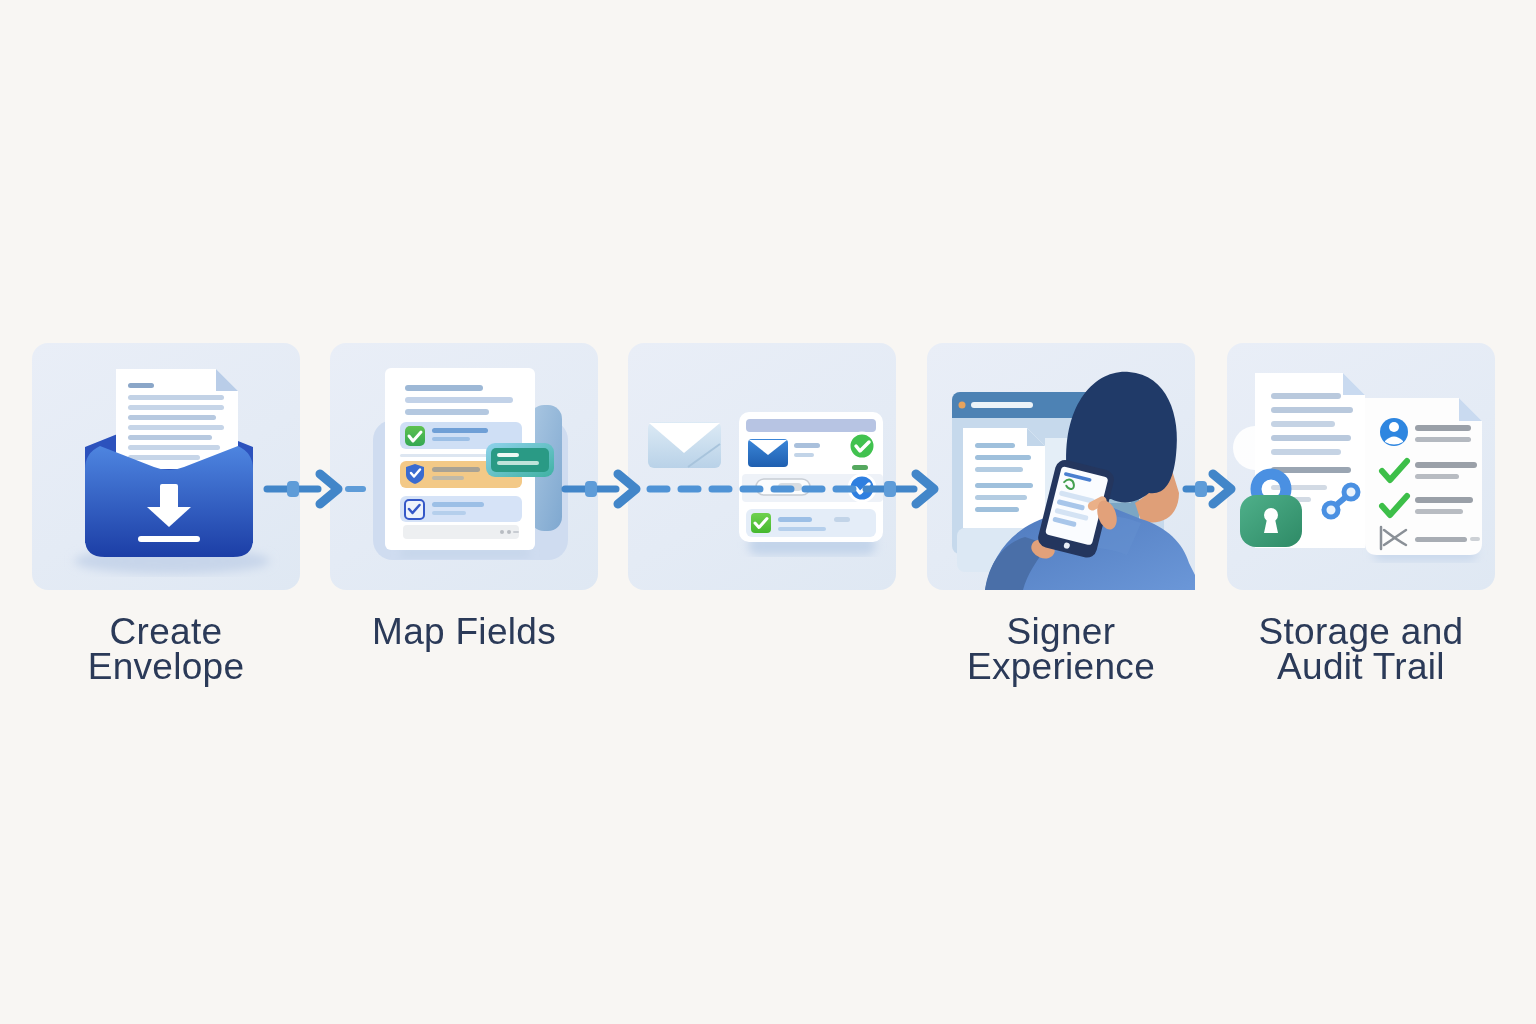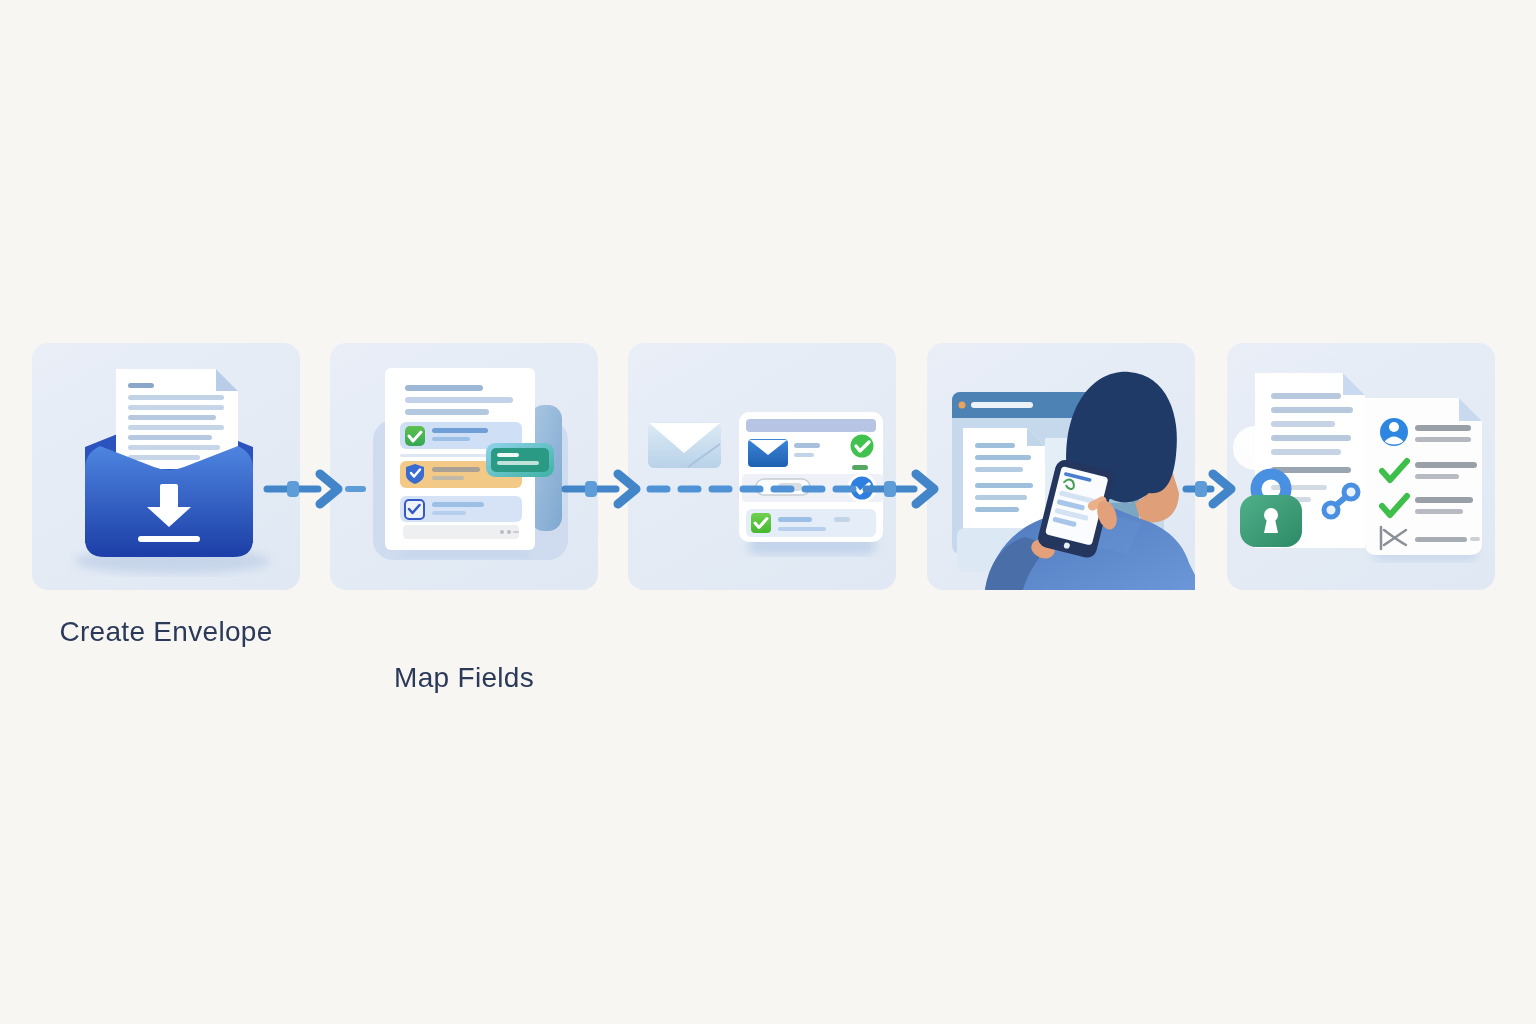--- a/index.html
+++ b/index.html
@@ -2,21 +2,21 @@
 <html><head>
 <meta charset="utf-8">
 <style>
   html,body{margin:0;padding:0;background:#f8f6f3;}
   .stage{position:relative;width:1536px;height:1024px;background:#f8f6f3;overflow:hidden;
          font-family:"Liberation Sans",sans-serif;}
   .card{position:absolute;top:343px;width:268px;height:247px;border-radius:16px;
         background:linear-gradient(150deg,#e9eef7 0%,#e4ebf5 55%,#dfe8f3 100%);}
   .card svg{position:absolute;left:0;top:0;width:268px;height:247px;}
   .step-label{position:absolute;top:614px;width:268px;text-align:center;
-              font-size:28px;font-weight:500;letter-spacing:.3px;color:#2b3a58;line-height:35px;}
+              font-size:37px;font-weight:500;letter-spacing:.3px;color:#2b3a58;line-height:35px;}
   .step-label.two-line{width:230px;}
   .overlay{position:absolute;left:0;top:0;width:1536px;height:1024px;z-index:5;pointer-events:none;}
 </style>
 </head>
 <body>
 
 <div class="stage">
 
   <div class="card" style="left:32px;">
     <svg viewBox="0 0 268 247">
@@ -106,21 +106,21 @@
         <path d="M79,166 l3.5,4 l7,-8" stroke="#3558c8" stroke-width="2.5" fill="none" stroke-linecap="round" stroke-linejoin="round"></path>
         <rect x="102" y="159" width="52" height="5" rx="2.5" fill="#9cbfe6"></rect>
         <rect x="102" y="168" width="34" height="4" rx="2" fill="#b5cfec"></rect>
       </g>
       <rect x="73" y="182" width="116" height="14" rx="4" fill="#edeff1"></rect>
       <circle cx="172" cy="189" r="2" fill="#b8bcc2"></circle>
         <circle cx="179" cy="189" r="2" fill="#b8bcc2"></circle>
       <rect x="183" y="188" width="6" height="2" rx="1" fill="#c8ccd2"></rect>
     </svg>
   </div>
-  <div class="step-label" style="left:330px;margin-top:46px;">Map Fields</div>
+  <div class="step-label" style="left:330px;">Map Fields</div>
 
   <div class="card" style="left:628px;">
     <svg viewBox="0 0 268 247">
       <defs>
         <linearGradient id="env3" x1="0" y1="0" x2="0" y2="1">
           <stop offset="0" stop-color="#dceaf5"></stop>
             <stop offset="1" stop-color="#b9d2e8"></stop>
         </linearGradient>
         <linearGradient id="envb" x1="0" y1="0" x2="0" y2="1">
           <stop offset="0" stop-color="#3b86d8"></stop>
@@ -210,20 +210,21 @@
         <rect x="129" y="170" width="34" height="5" rx="2" fill="#d4e3f4"></rect>
         <rect x="129" y="179" width="24" height="5" rx="2" fill="#a8c6ea"></rect>
         <circle cx="149" cy="204" r="3" fill="#e8eef6"></circle>
       </g>
       <g>
         <rect x="160" y="156" width="20" height="9" rx="4.5" fill="#eab088" transform="rotate(-28 170 160)"></rect>
         <ellipse cx="180" cy="172" rx="9" ry="15" fill="#e2a17a" transform="rotate(-18 180 172)"></ellipse>
       </g>
     </svg>
   </div>
+  <div class="step-label" style="left:927px;">Signer Experience</div>
 
   <div class="card" style="left:1227px;">
     <svg viewBox="0 0 268 247">
       <defs>
         <linearGradient id="lockg" x1="0" y1="0" x2="1" y2="1">
           <stop offset="0" stop-color="#4fb08a"></stop>
             <stop offset="1" stop-color="#2e8a66"></stop>
         </linearGradient>
         <filter id="b5">
             <feGaussianBlur stdDeviation="5"></feGaussianBlur>
@@ -271,20 +272,21 @@
         <circle cx="44" cy="172" r="7" fill="#ffffff"></circle>
         <polygon points="40,176 48,176 51,190 37,190" fill="#ffffff"></polygon>
       </g>
       <g>
         <path d="M108,163 L120,153" stroke="#4a90e2" stroke-width="6" stroke-linecap="round"></path>
         <circle cx="104" cy="167" r="7" fill="#eaf3fc" stroke="#4a90e2" stroke-width="5"></circle>
         <circle cx="124" cy="149" r="7" fill="#eaf3fc" stroke="#4a90e2" stroke-width="5"></circle>
       </g>
     </svg>
   </div>
+  <div class="step-label two-line" style="left:1246px;">Storage and Audit Trail</div>
 
   <svg class="overlay" viewBox="0 0 1536 1024">
     <g stroke-linecap="round" stroke-linejoin="round" fill="none">
 
       <line x1="267" y1="489" x2="318" y2="489" stroke="#4286c9" stroke-width="7"></line>
       <rect x="287" y="481" width="12" height="16" rx="4" fill="#5e9cd8" stroke="none"></rect>
       <path d="M320,474 L338,489 L320,504" stroke="#4286c9" stroke-width="9"></path>
       <line x1="348" y1="489" x2="363" y2="489" stroke="#5e9cd8" stroke-width="6"></line>
 
       <line x1="565" y1="489" x2="616" y2="489" stroke="#4286c9" stroke-width="7"></line>

